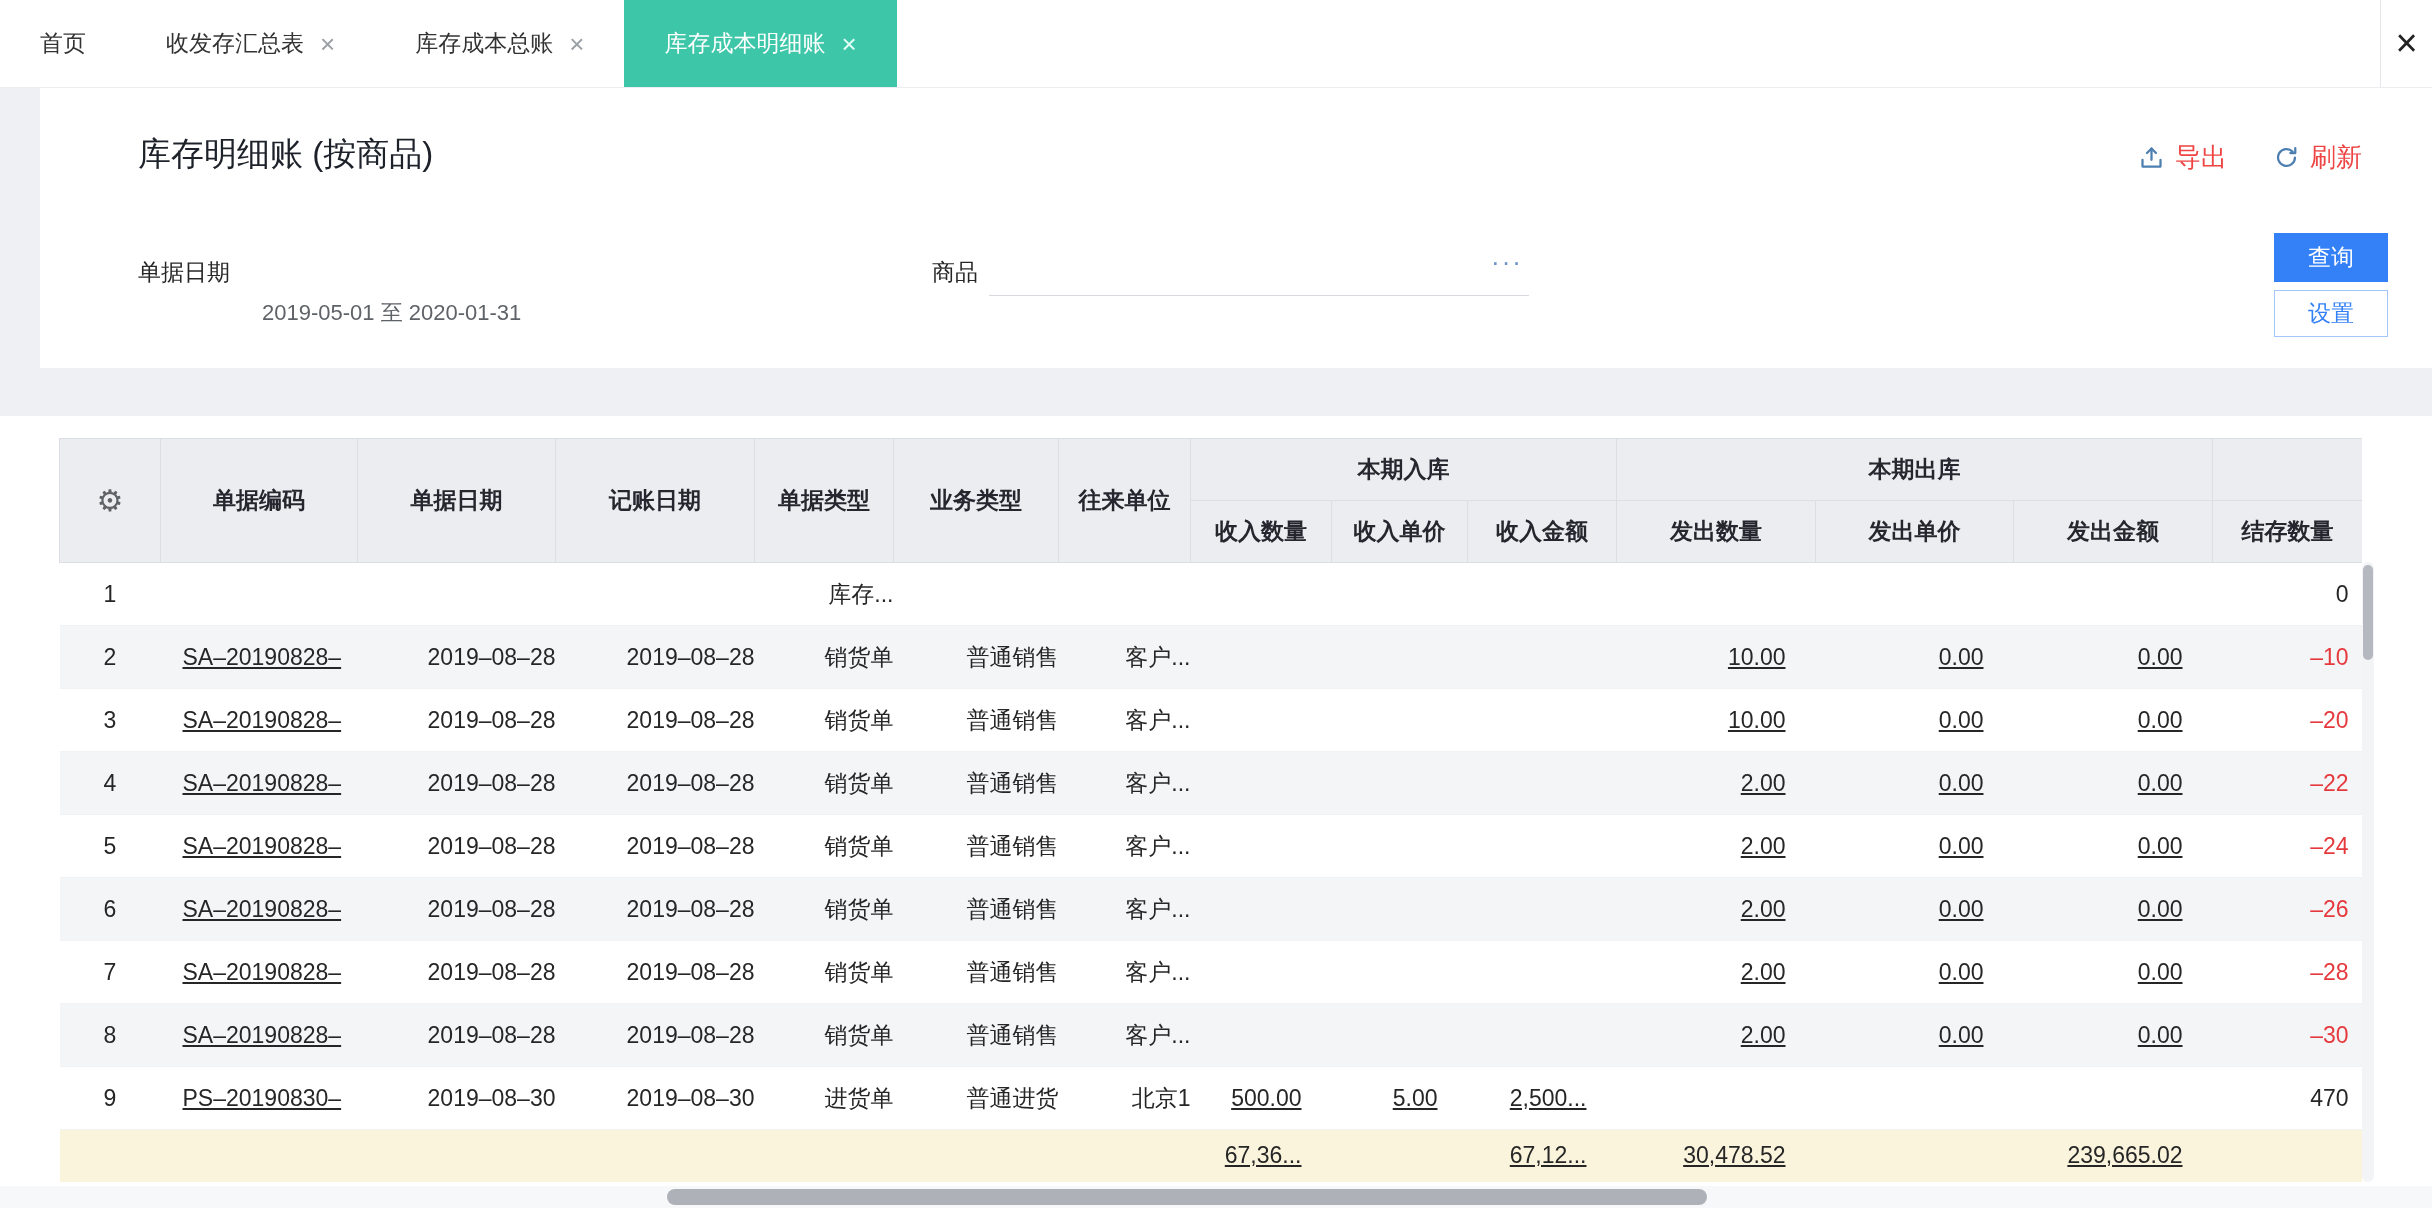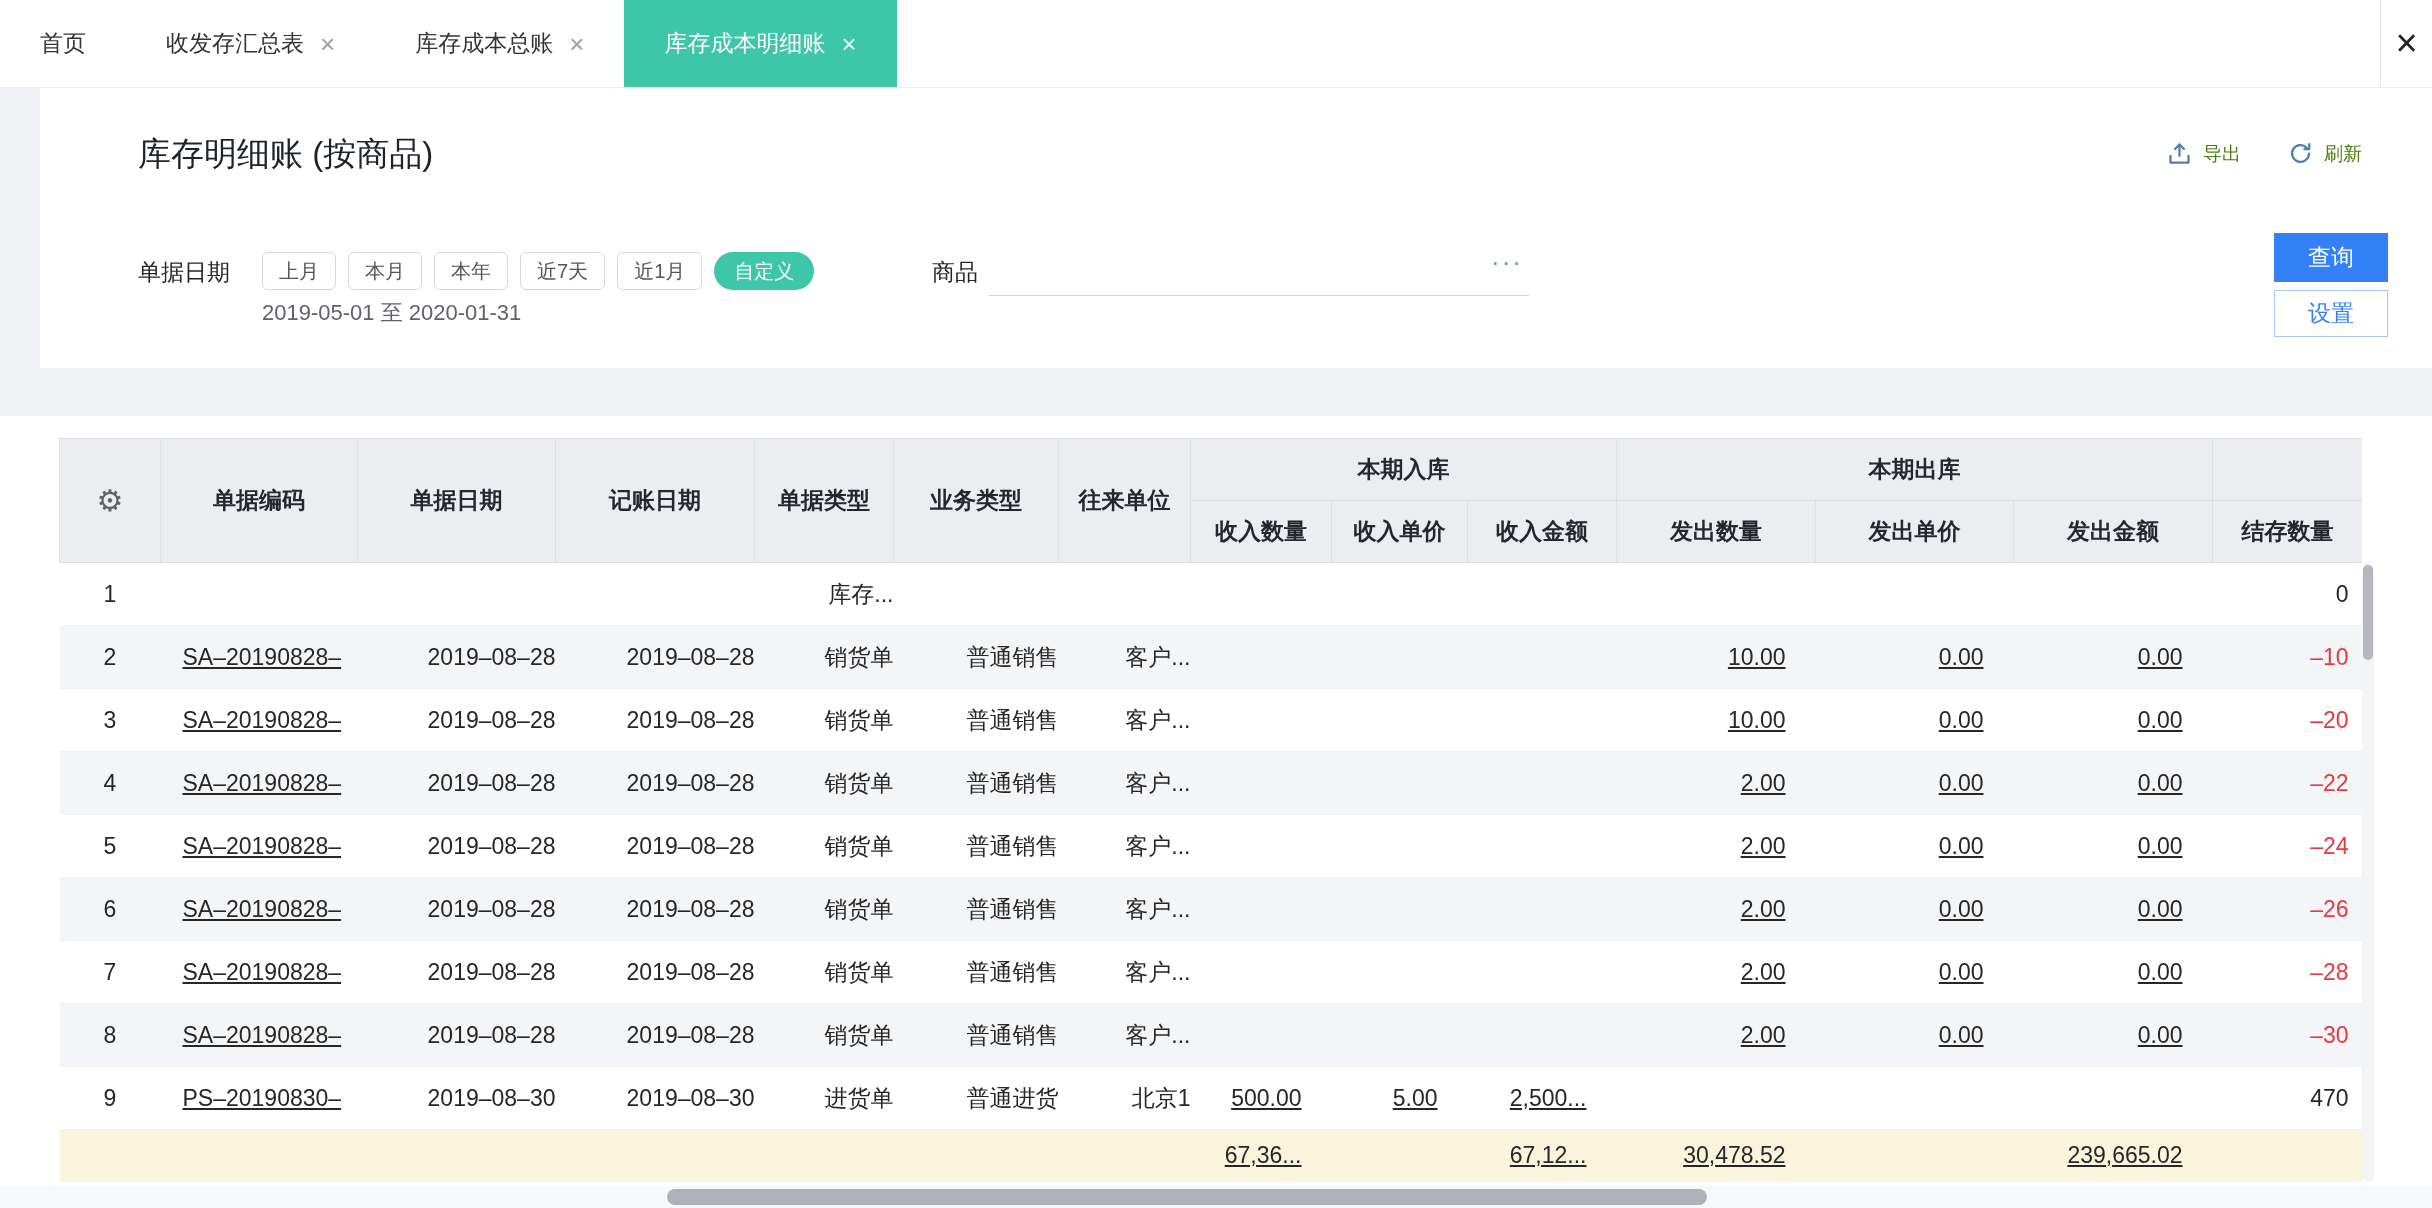--- a/index.html
+++ b/index.html
@@ -24,21 +24,21 @@
   .tab{display:flex;align-items:center;gap:16px;padding:0 40px;font-size:23px;color:#333;cursor:pointer;white-space:nowrap;justify-content:flex-end;}
   .tab .tab-close{color:#9aa0a6;font-size:26px;line-height:1;}
   .tab.active{background:var(--teal);color:#fff;}
   .tab.active .tab-close{color:#e3fff7;}
   .tabbar-closeall{margin-left:auto;width:52px;border-left:1px solid #e5e7ea;display:flex;
     align-items:center;justify-content:center;font-size:38px;color:#222;cursor:pointer;font-weight:300;}
 
   
   .page-head{position:absolute;top:88px;left:0;right:0;height:280px;background:#fff;margin-left:40px;}
   .page-title{position:absolute;left:98px;top:44px;font-size:33px;font-weight:500;color:#1d2129;}
-  .head-actions{position:absolute;right:70px;top:52px;display:flex;gap:46px;align-items:flex-end;font-size:19px;color:#4d7c0f;}
+  .head-actions{position:absolute;right:70px;top:52px;display:flex;gap:46px;align-items:flex-end;font-size:26px;color:#ef4444;}
   .action{display:flex;align-items:center;gap:10px;cursor:pointer;}
   .action svg{width:27px;height:27px;stroke:#4d7fb0;fill:none;stroke-width:2;stroke-linecap:round;stroke-linejoin:round;}
 
   .filter-label{position:absolute;font-size:23px;color:#262626;line-height:40px;}
   .lbl-date{left:98px;top:164px;}
   .lbl-product{left:892px;top:164px;}
   .chips{position:absolute;left:222px;top:164px;display:flex;gap:12px;align-items:center;}
   .chip{height:38px;line-height:36px;padding:0 16px;border:1px solid #d9d9d9;border-radius:6px;
     font-size:20px;color:#555;background:#fff;cursor:pointer;white-space:nowrap;}
   .chip-custom{height:38px;line-height:38px;padding:0 20px;border-radius:19px;background:var(--teal);
@@ -115,28 +115,20 @@
     <div class="action">
       <svg viewBox="0 0 24 24">
         <path d="M19.5 12a7.5 7.5 0 1 1-2.1-5.2"></path>
           <path d="M19.8 3.6v4.4h-4.4"></path>
       </svg>
       <span>刷新</span>
     </div>
   </div>
 
   <div class="filter-label lbl-date">单据日期</div>
-  <div class="chips">
-    <span class="chip">上月</span>
-    <span class="chip">本月</span>
-    <span class="chip">本年</span>
-    <span class="chip">近7天</span>
-    <span class="chip">近1月</span>
-    <span class="chip-custom">自定义</span>
-  </div>
   <div class="date-range">2019-05-01 至 2020-01-31</div>
 
   <div class="filter-label lbl-product">商品</div>
   <div class="product-input-wrap">
     <input class="product-input" value="" style="">
     <span class="more-dots">···</span>
   </div>
 
   <div class="btn btn-query">查询</div>
   <div class="btn btn-settings">设置</div>

